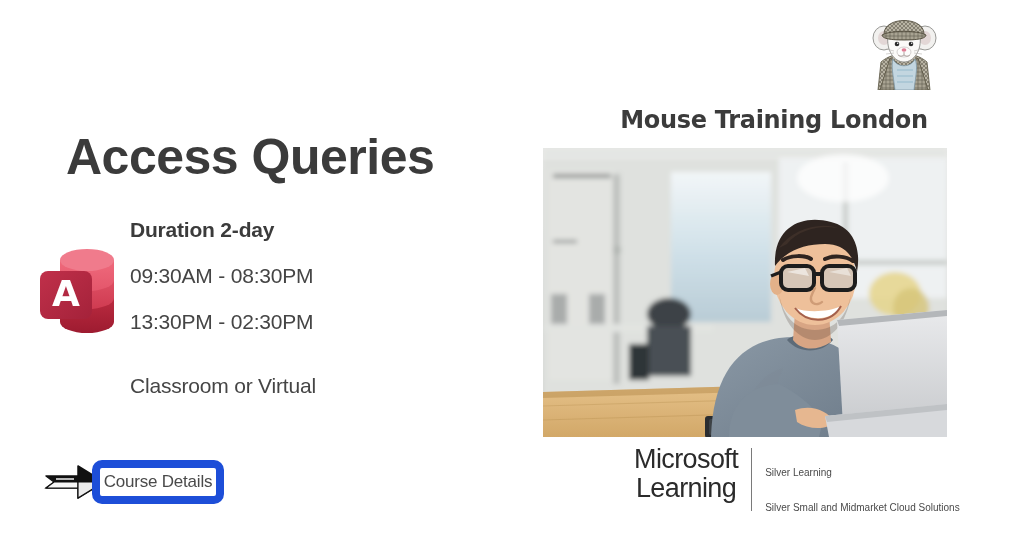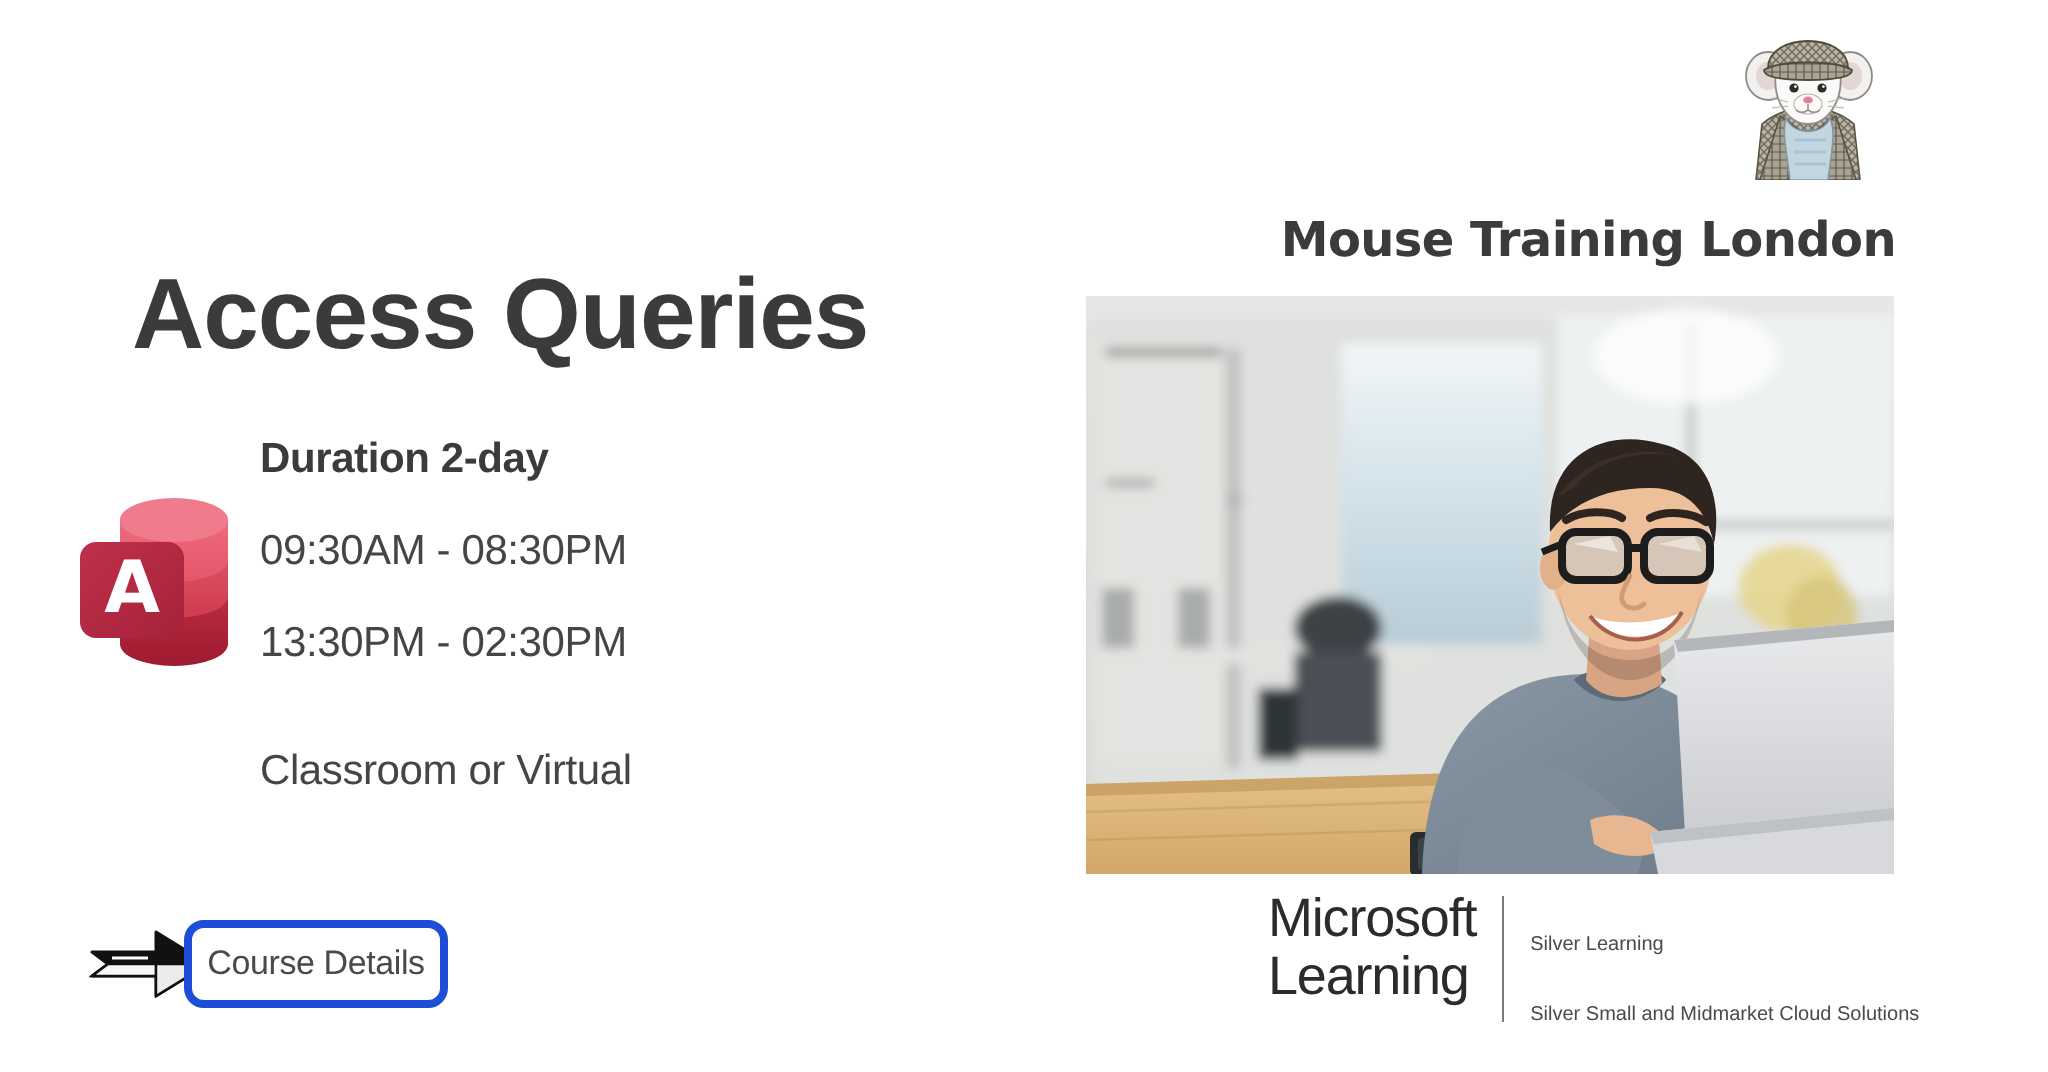--- a/index.html
+++ b/index.html
@@ -74,21 +74,21 @@
     top: 462px;
     width: 62px;
     height: 40px;
   }
   .details-button {
     position: absolute;
     left: 92px;
     top: 460px;
     width: 132px;
     height: 44px;
-    border: 4px solid #1d4ed8;
+    border: 8px solid #1d4ed8;
     border-radius: 10px;
     box-sizing: border-box;
     background: #ffffff;
     display: flex;
     align-items: center;
     justify-content: center;
     cursor: pointer;
   }
   .details-button-label {
     font-size: 17px;
@@ -103,21 +103,21 @@
     left: 864px;
     top: 6px;
     width: 80px;
     height: 84px;
   }
   .brand-name {
     position: absolute;
     left: 600px;
     top: 106px;
     width: 348px;
-    text-align: right;
+    text-align: center;
     font-size: 24px;
     font-weight: 700;
     color: #3b3b3b;
     letter-spacing: -0.3px;
     font-family: "DejaVu Sans", sans-serif;
   }
 
   .photo {
     position: absolute;
     left: 543px;
@@ -131,21 +131,21 @@
 
   
   .ms-partner {
     position: absolute;
     left: 634px;
     top: 446px;
     display: flex;
     align-items: stretch;
   }
   .ms-left {
-    text-align: left;
+    text-align: center;
     padding-right: 13px;
     line-height: 1.0;
   }
   .ms-word {
     font-size: 27px;
     font-weight: 300;
     color: #2b2b2b;
     font-family: "Liberation Sans", sans-serif;
     letter-spacing: -0.6px;
     display: block;

